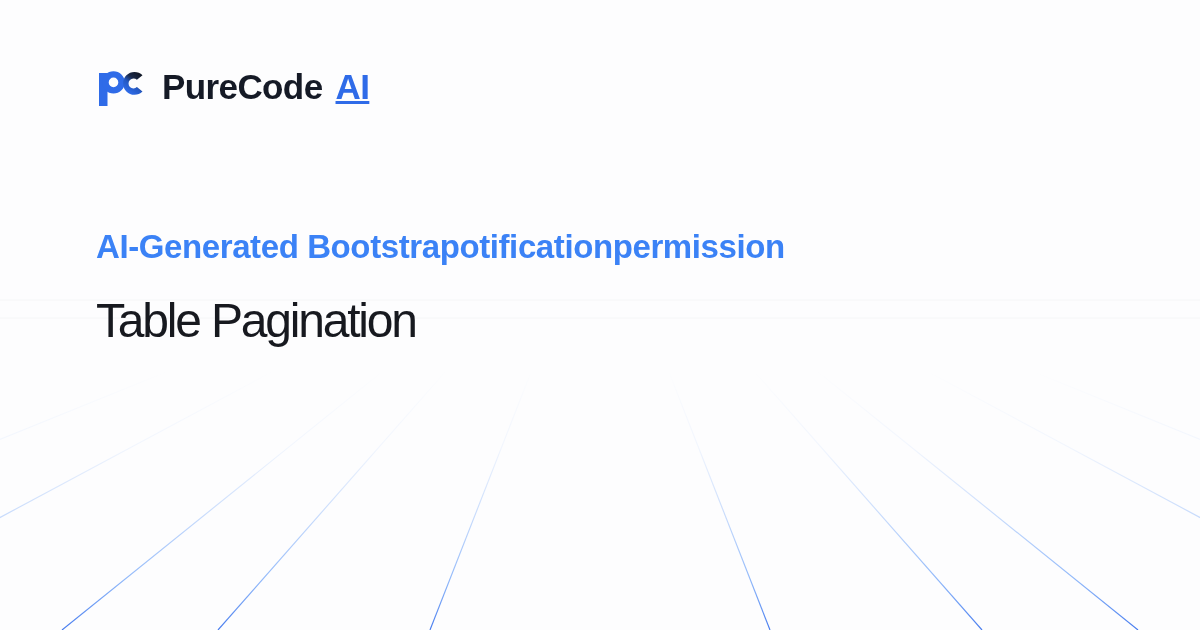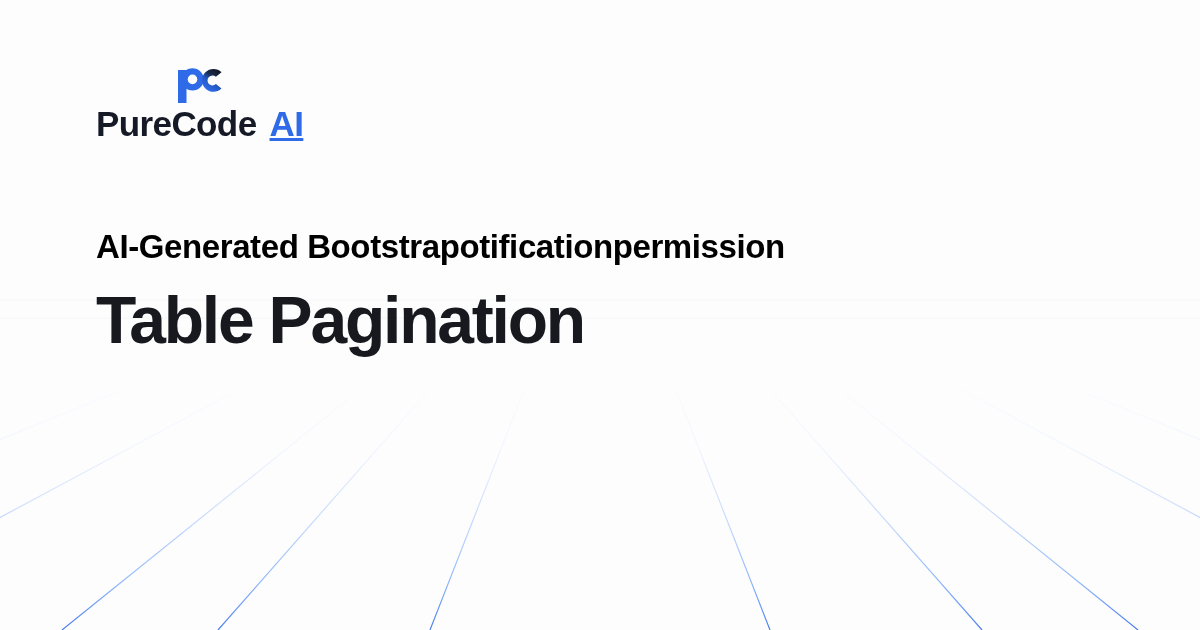--- a/index.html
+++ b/index.html
@@ -29,22 +29,22 @@
     pointer-events:none;
   }
 
   
   .logo-row {
     position:absolute;
     left:96px;
     top:60px;
     display:flex;
     align-items:center;
+    gap:16px;
     height:52px;
-    flex-direction:column;
   }
   .logo-mark {
     width:50px;
     height:46px;
     display:block;
     flex:none;
   }
   .logo-wordmark {
     display:flex;
     align-items:baseline;
@@ -63,27 +63,27 @@
     position:absolute;
     left:96px;
     top:228px;
     width:1020px;
   }
   .eyebrow {
     font-size:33px;
     font-weight:700;
     letter-spacing:-0.4px;
     line-height:1.18;
-    color:#000000;
+    color:#3b82f6;
     white-space:nowrap;
   }
   .title {
-    margin-top:18px;
-    font-size:66px;
-    font-weight:700;
+    margin-top:28px;
+    font-size:48px;
+    font-weight:400;
     letter-spacing:-2.2px;
     line-height:1.08;
     color:#17191f;
     white-space:nowrap;
   }
 </style>
 </head>
 <body>
 
 <div class="og-card">

